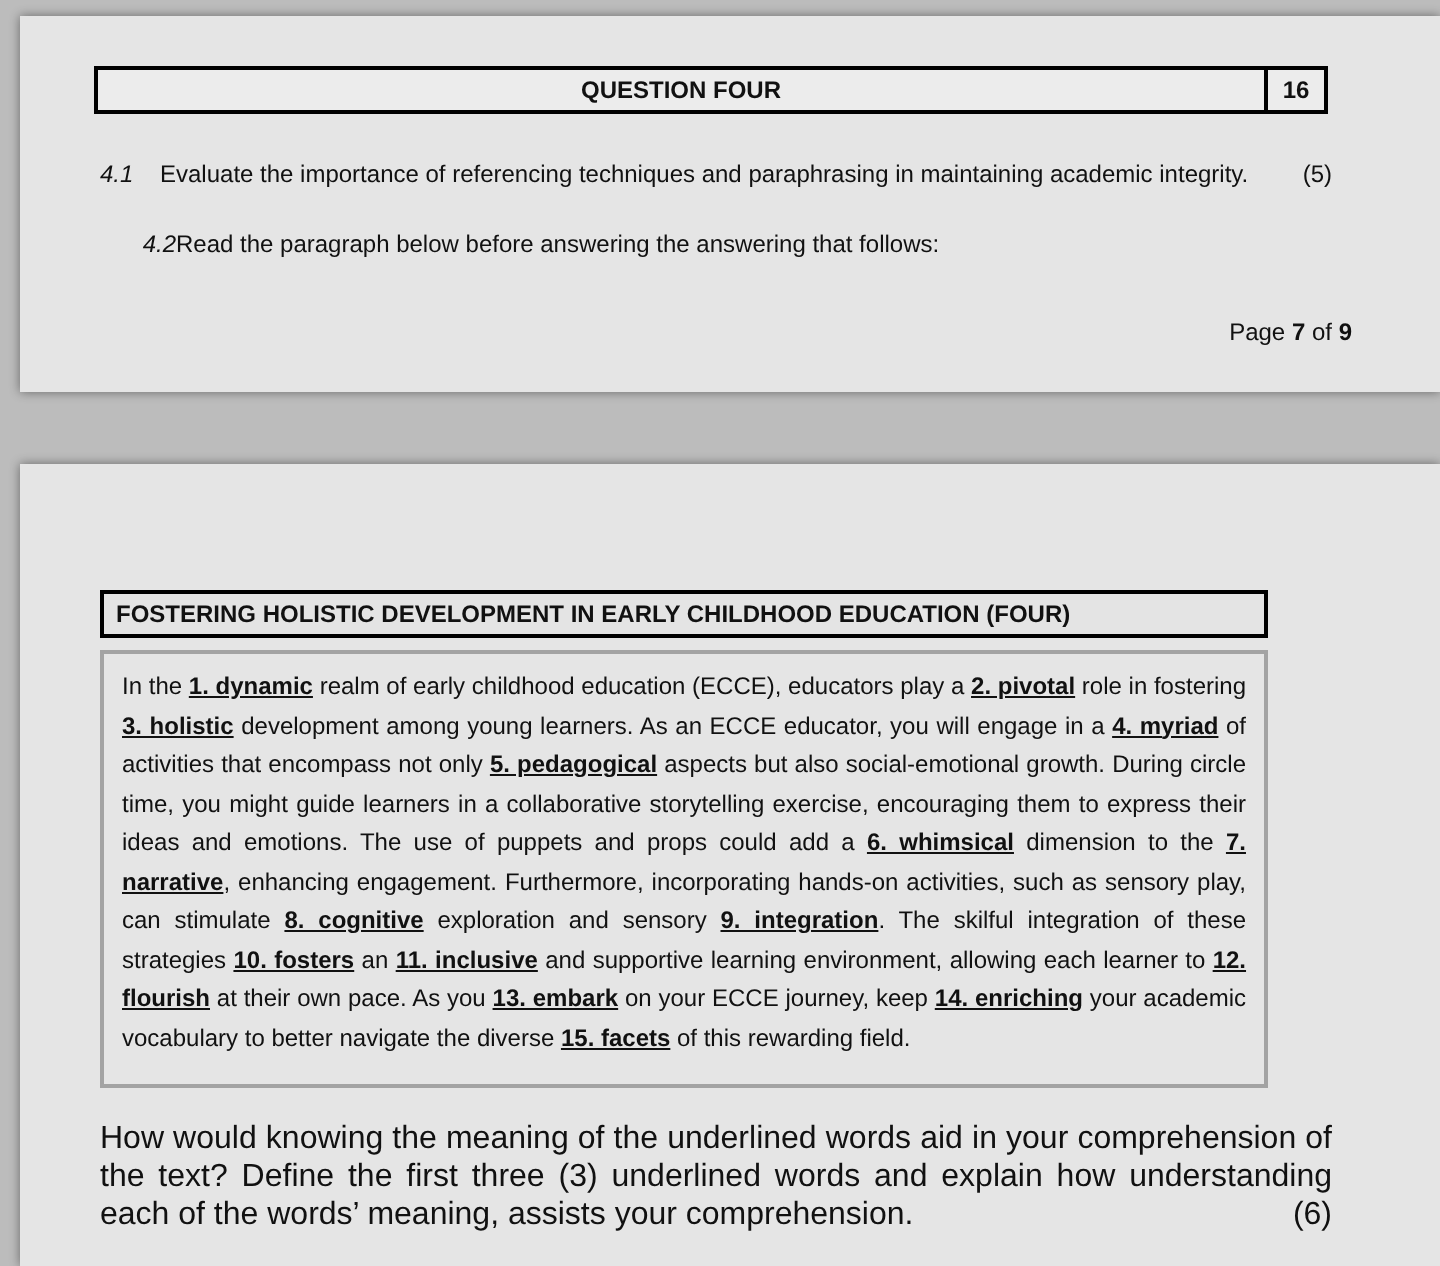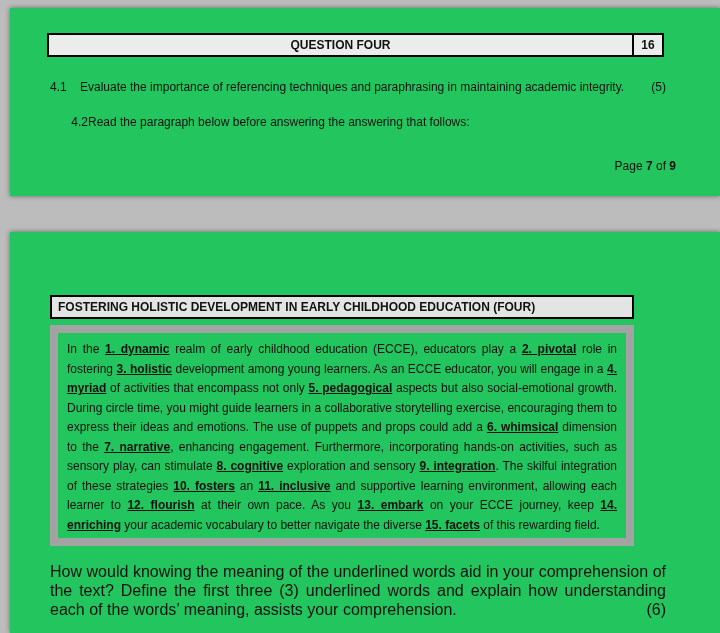--- a/index.html
+++ b/index.html
@@ -5,54 +5,54 @@
   * { margin:0; padding:0; box-sizing:border-box; }
   html,body { width:720px; height:633px; }
   body {
     background:#bcbcbc;
     font-family:"Liberation Sans", sans-serif;
     color:#111;
     overflow:hidden;
   }
   .viewer { position:relative; width:720px; height:633px; }
   .page {
-    position:absolute; left:10px; width:710px; background:#22c55e;
+    position:absolute; left:10px; width:710px; background:#e5e5e5;
     box-shadow:0 0 5px rgba(0,0,0,0.45);
   }
   .page-1 { top:8px; height:188px; }
   .page-2 { top:232px; height:401px; }
 
   
   .qheader { margin:25px 0 0 37px; width:617px; border-collapse:collapse; table-layout:fixed; }
   .qheader td {
     border:2px solid #000; font-weight:bold; font-size:12px;
     padding:3px 4px; background:#ececec;
   }
   .qheader .qtitle-cell { text-align:center; }
   .qheader .qmarks-cell { width:30px; text-align:center; }
 
   .qrow { display:flex; margin-left:40px; width:616px; font-size:12px; line-height:18px; }
   .qrow-41 { margin-top:21px; }
   .qrow-42 { margin-top:17px; }
-  .qnum { flex:none; width:30px; }
+  .qnum { flex:none; width:30px;font-style:italic; }
   .qnum-wide { width:38px;text-align:right; }
   .qtext { flex:1; text-align:justify; }
   .marks { float:right; }
 
   .page-footer { margin:28px 44px 0 0; text-align:right; font-size:12px; }
 
   
   .passage-title {
     margin:63px 0 0 40px; width:584px;
     border:2px solid #000; background:#e4e4e4;
     font-weight:bold; font-size:12px; padding:3px 6px;
   }
   .passage-box {
     margin:6px 0 0 40px; width:584px;
-    border:8px solid #a3a3a3; padding:7px 9px 3px 9px;
+    border:2px solid #a3a3a3; padding:7px 9px 13px 9px;
     font-size:12px; line-height:19.5px; text-align:justify;
   }
   .final-question {
     margin:16px 0 0 40px; width:616px;
     font-size:16px; line-height:19px; text-align:justify;
   }
 
   .b { font-weight:bold; }
   .u { text-decoration:underline; }
 </style>

